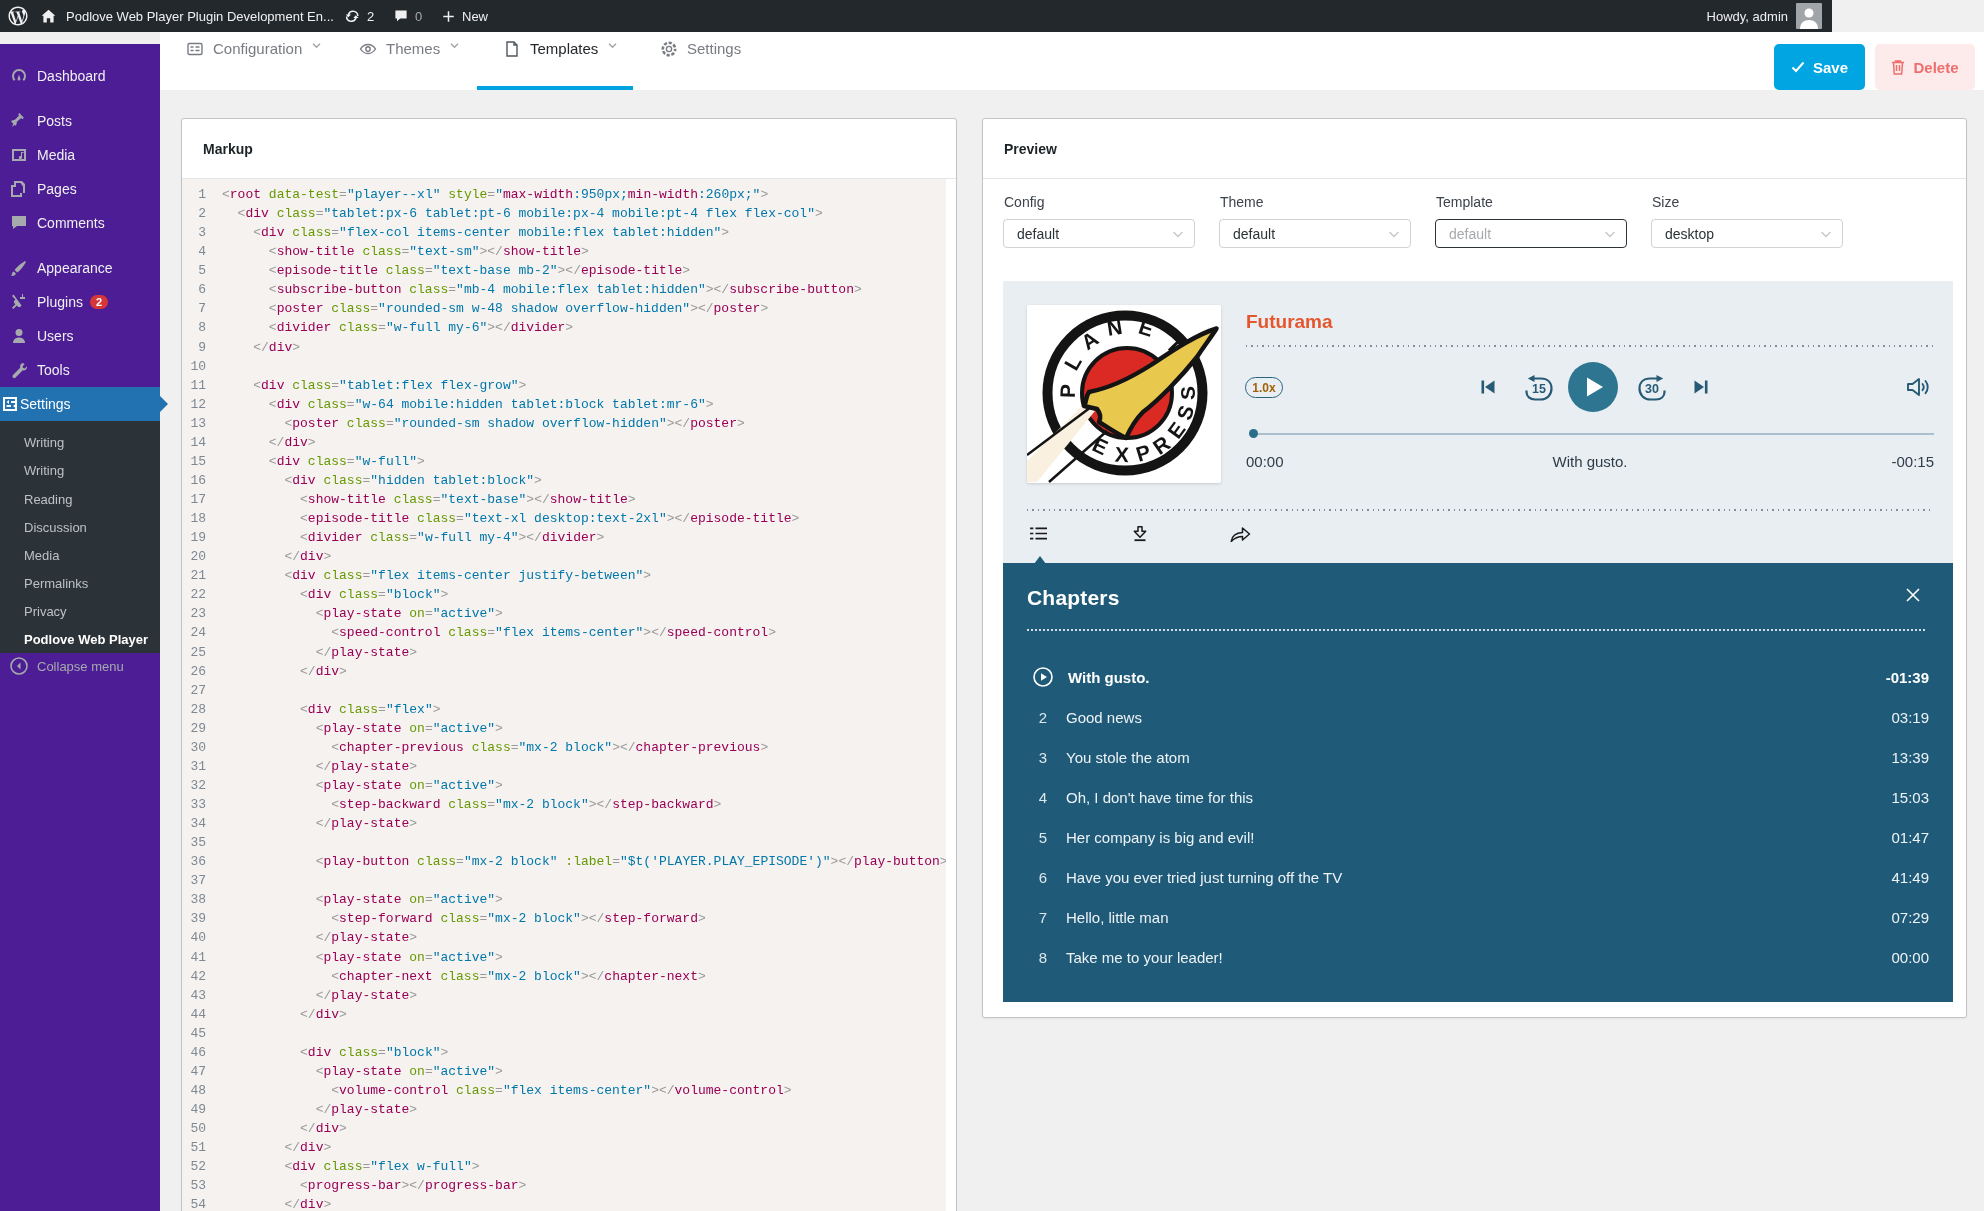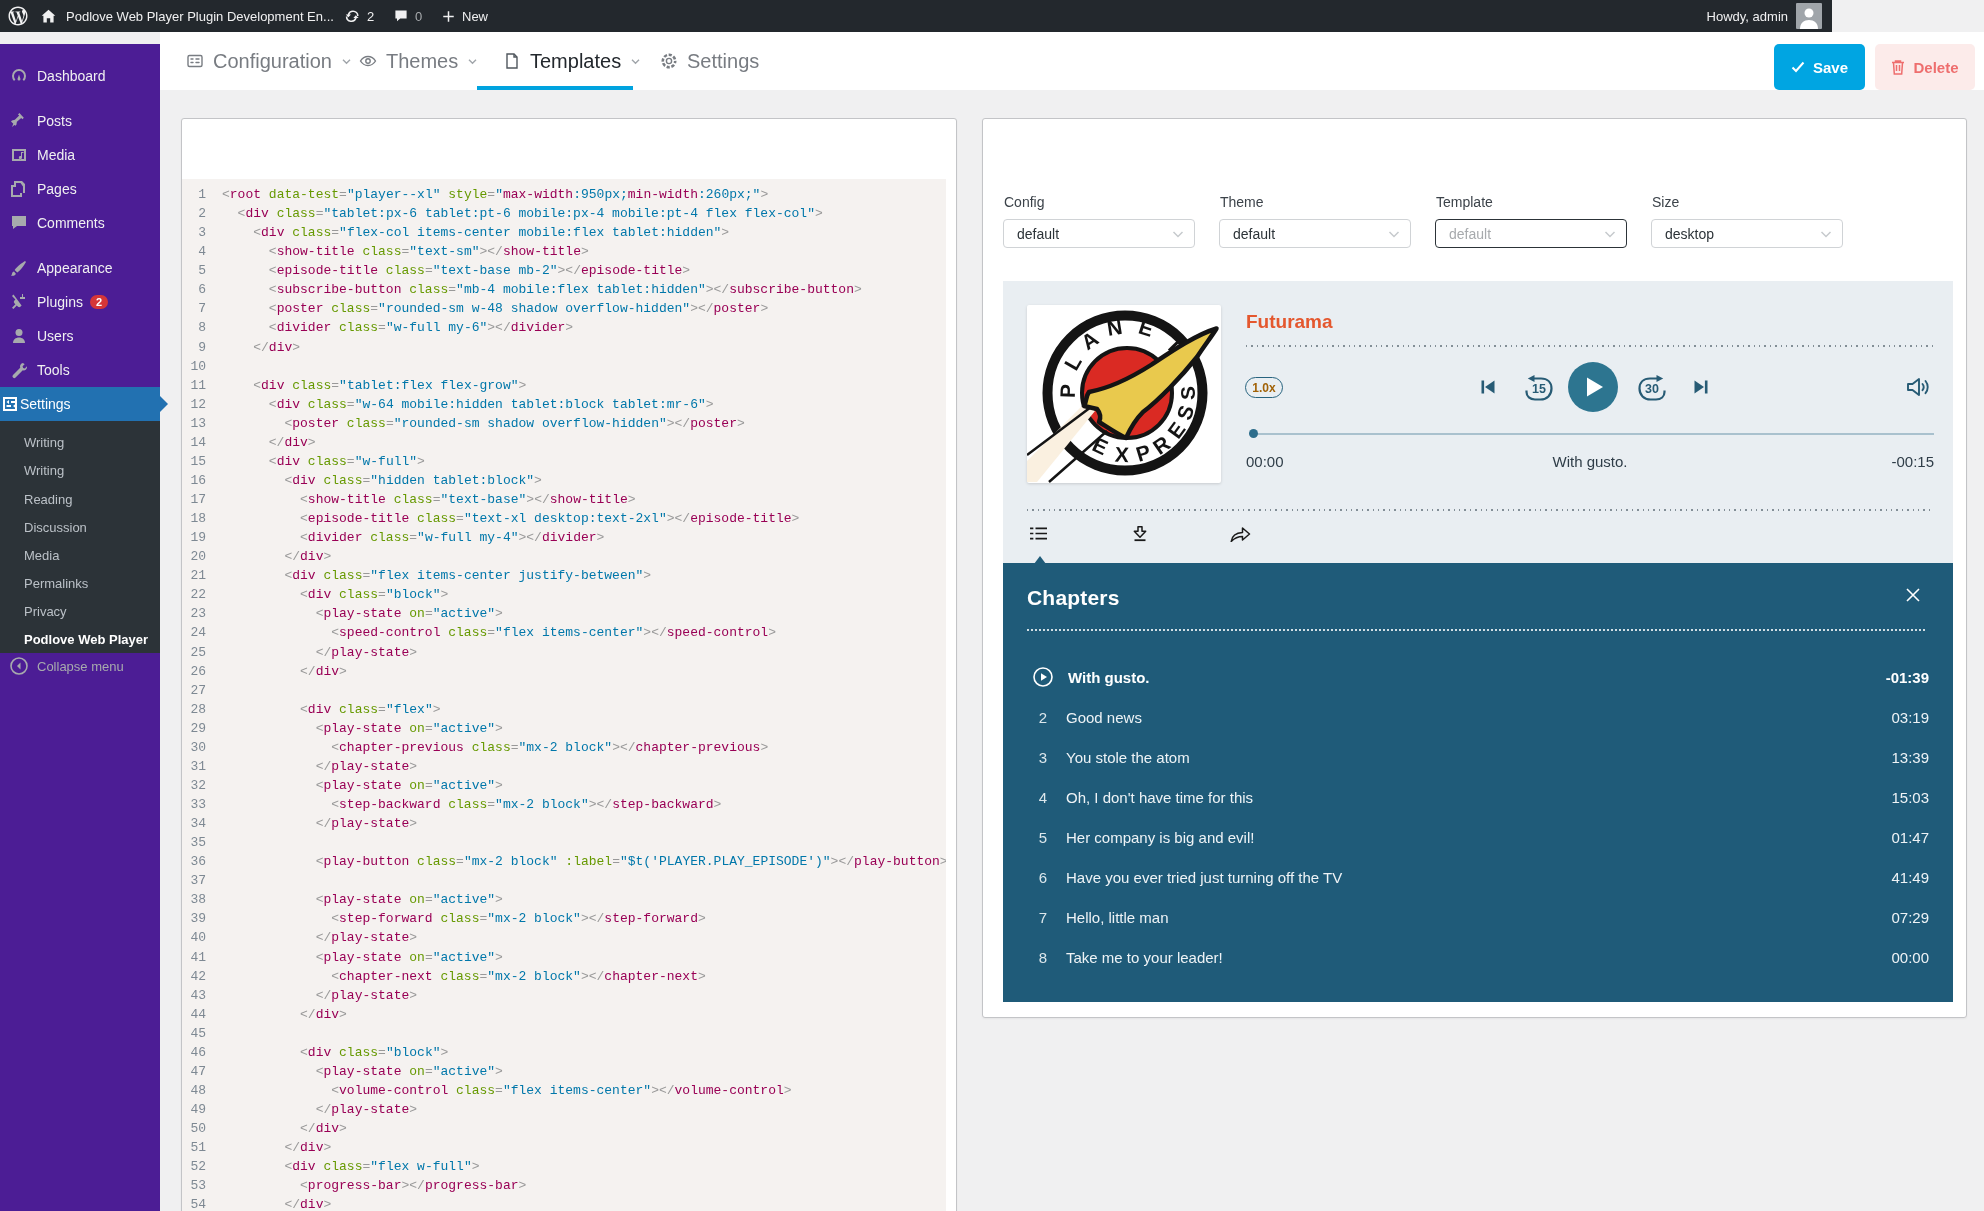--- a/index.html
+++ b/index.html
@@ -13,21 +13,21 @@
 .badge {background:#d63638;color:#fff;border-radius:9px;font-size:11px;font-weight:600;padding:1px 6px;margin-left:7px}
 #settings-row {position:absolute;left:0;top:343px;width:160px;height:34px;background:#2271b1;color:#fff;font-size:14px;display:flex;align-items:center;font-weight:400}
 #settings-row:after {content:"";position:absolute;right:-8px;top:50%;margin-top:-8px;width:0;height:0;border-top:8px solid transparent;border-bottom:8px solid transparent;border-left:8px solid #2271b1}
 #submenu {position:absolute;left:0;top:377px;width:160px;height:232px;background:#2c3338}
 .smi {position:absolute;left:24px;font-size:13px;white-space:nowrap;color:#bbc1c7;height:28px;display:flex;align-items:center}
 .smi.cur {color:#fff;font-weight:700}
 #collapse {position:absolute;left:0;top:605px;width:160px;height:34px;display:flex;align-items:center;color:#a7aaad;font-size:13px}
 #collapse .micon {margin:0 8px 0 9px}
 
 #tabbar {position:absolute;left:160px;top:32px;width:1824px;height:58px;background:#fff;z-index:30}
-.tab {position:absolute;top:0;height:58px;display:flex;align-items:center;gap:9px;font-size:20px;color:#787c82}
+.tab {position:absolute;top:8px;height:58px;display:flex;align-items:flex-start;gap:9px;font-size:15px;color:#787c82}
 .tab.on {color:#23282d}
 #tabline {position:absolute;left:317px;top:54px;width:156px;height:4px;background:#00a3df}
 
 #btn-save {position:absolute;left:1774px;top:44px;width:91px;height:46px;background:#00a5e2;border-radius:5px;color:#fff;font-size:15px;font-weight:700;display:flex;align-items:center;justify-content:center;gap:8px;z-index:31}
 #btn-del {position:absolute;left:1875px;top:44px;width:100px;height:46px;background:#fcebea;border-radius:5px;color:#ee6e6e;font-size:15px;font-weight:700;display:flex;align-items:center;justify-content:center;gap:8px;z-index:31}
 
 .panel {position:absolute;background:#fff;border:1px solid #c3c4c7;border-radius:3px;box-shadow:0 1px 2px rgba(0,0,0,.05)}
 #mpanel {left:181px;top:118px;width:776px;height:1100px}
 #ppanel {left:982px;top:118px;width:985px;height:900px}
 .phead {position:absolute;left:0;top:0;right:0;height:60px;border-bottom:1px solid #e3e5e8;font-size:14px;font-weight:700;color:#1d2327;display:flex;align-items:center;padding-left:21px}
@@ -233,20 +233,21 @@
   <div id="tabline"></div>
 </div>
 <div id="btn-save"><svg width="14" height="12" viewBox="0 0 14 12" fill="none" stroke="#fff" stroke-width="2">
       <path d="M1.5 6.5 5 10 12.5 1.5"></path>
     </svg>Save</div>
 <div id="btn-del"><svg width="14" height="16" viewBox="0 0 14 16" fill="none" stroke="#ee6e6e" stroke-width="1.5">
       <path d="M1 3.5h12M4.5 3.5V2h5v1.5M2.5 3.5 3.3 15h7.4l.8-11.5M5.5 6v6M8.5 6v6"></path>
     </svg>Delete</div>
 
 <div class="panel" id="mpanel">
+  <div class="phead">Markup</div>
   <div id="editor">
     <pre id="gutter">1
 2
 3
 4
 5
 6
 7
 8
 9
@@ -347,20 +348,21 @@
           <i class="p">&lt;/</i><i class="t">div</i><i class="p">&gt;</i>
         <i class="p">&lt;/</i><i class="t">div</i><i class="p">&gt;</i>
         <i class="p">&lt;</i><i class="t">div</i> <i class="a">class</i><i class="p">=</i><i class="s">"flex w-full"</i><i class="p">&gt;</i>
           <i class="p">&lt;</i><i class="t">progress-bar</i><i class="p">&gt;</i><i class="p">&lt;/</i><i class="t">progress-bar</i><i class="p">&gt;</i>
         <i class="p">&lt;/</i><i class="t">div</i><i class="p">&gt;</i></pre>
   </div>
   <div id="edscroll"></div>
 </div>
 
 <div class="panel" id="ppanel">
+  <div class="phead">Preview</div>
   <div class="plabel" style="left:21px">Config</div>
     <div class="sel" style="left:20px">
       <span style="color:#2c3338">default</span>
       <svg class="selchev" width="16" height="16" viewBox="0 0 16 16" fill="none" stroke="#c6cacd" stroke-width="1.5">
         <path d="M3.5 6 8 10.5 12.5 6"></path>
       </svg>
     </div>
   <div class="plabel" style="left:237px">Theme</div>
     <div class="sel" style="left:236px">
       <span style="color:#2c3338">default</span>

